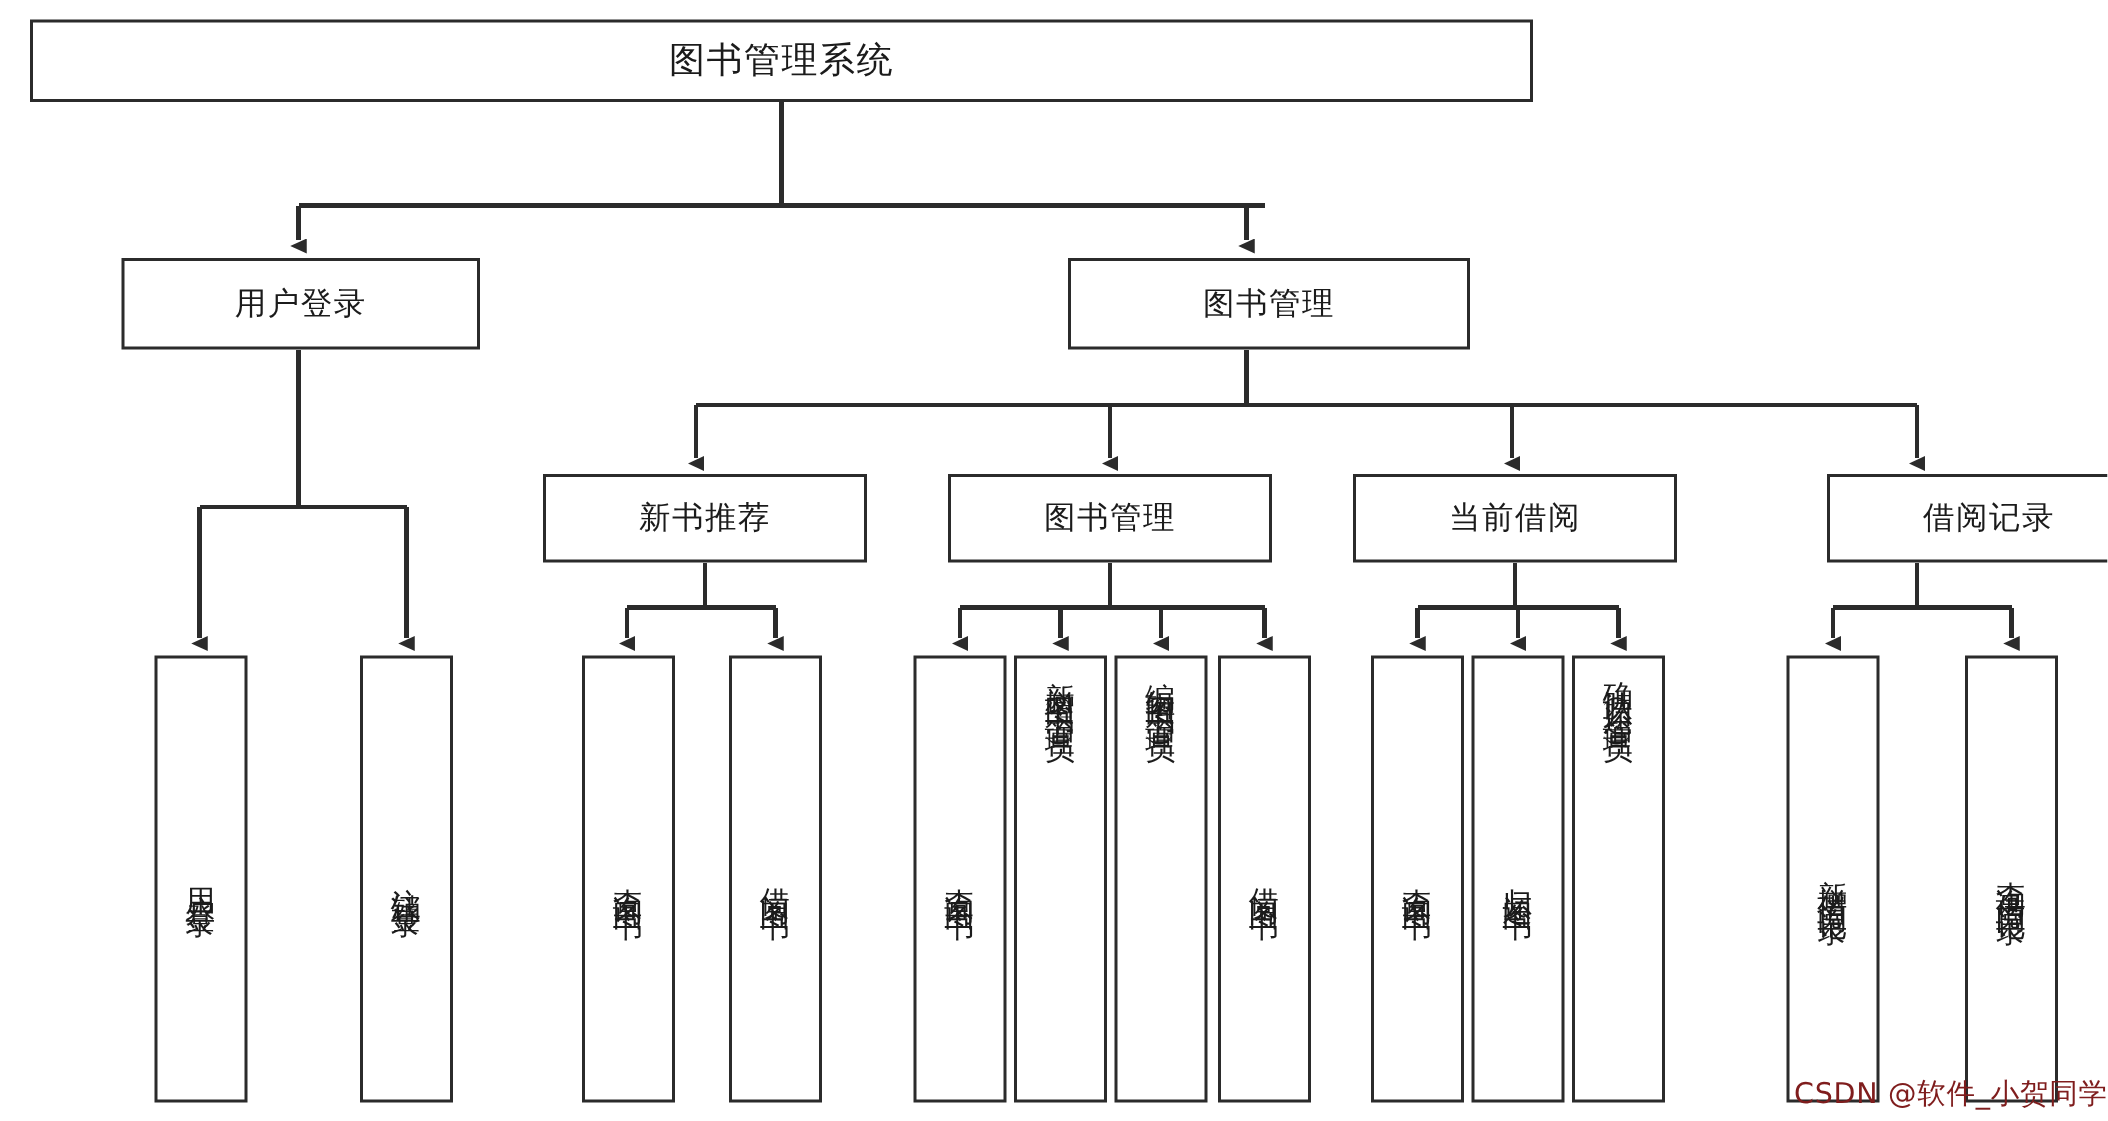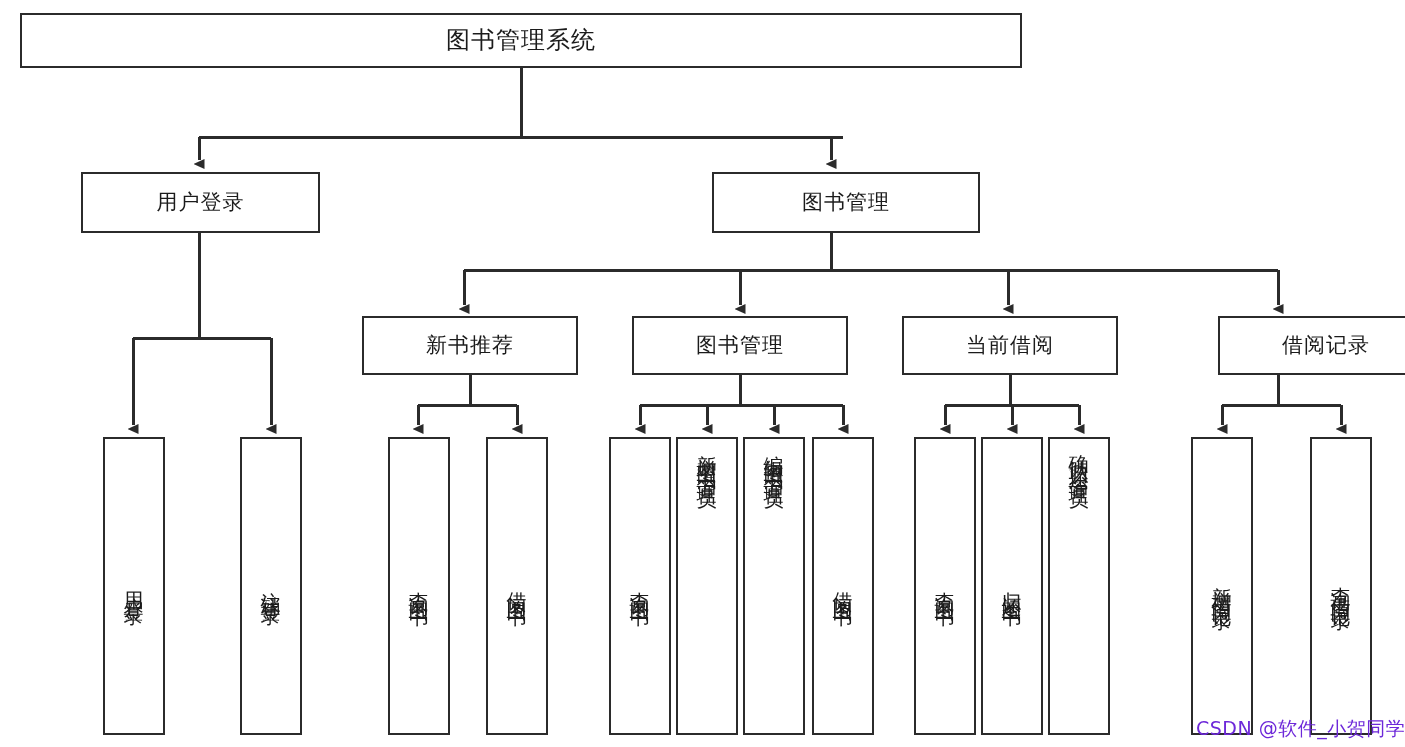--- a/index.html
+++ b/index.html
@@ -52,21 +52,21 @@
     padding-top: 0;
     font-size: 20px;
     letter-spacing: 5px;
     line-height: 1;
   }
   .node.leaf.center {
     justify-content: center;
   }
   .watermark {
     position: absolute;
-    color: #6d28d9;
+    color: #7f1d1d;
     font-size: 19px;
     letter-spacing: 0.5px;
     white-space: nowrap;
     user-select: none;
     text-align: center;
   }
 </style>
 </head>
 <body>
 

